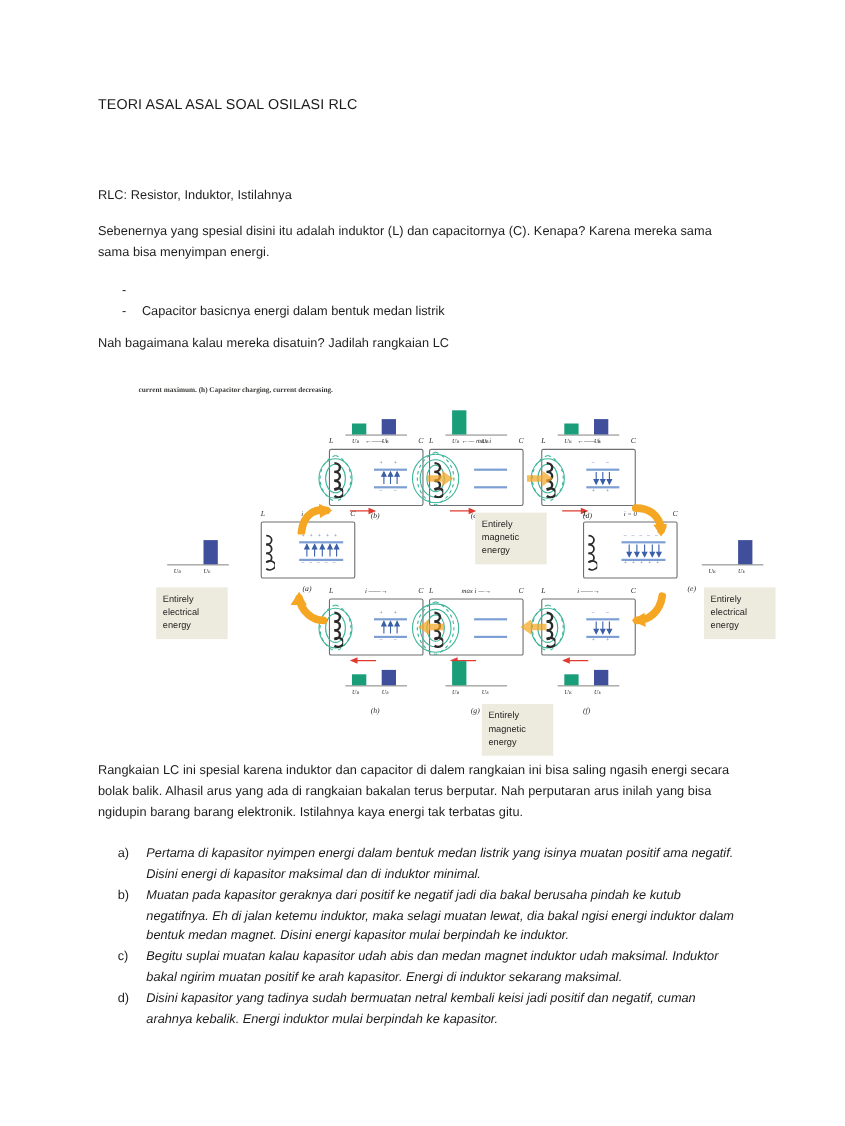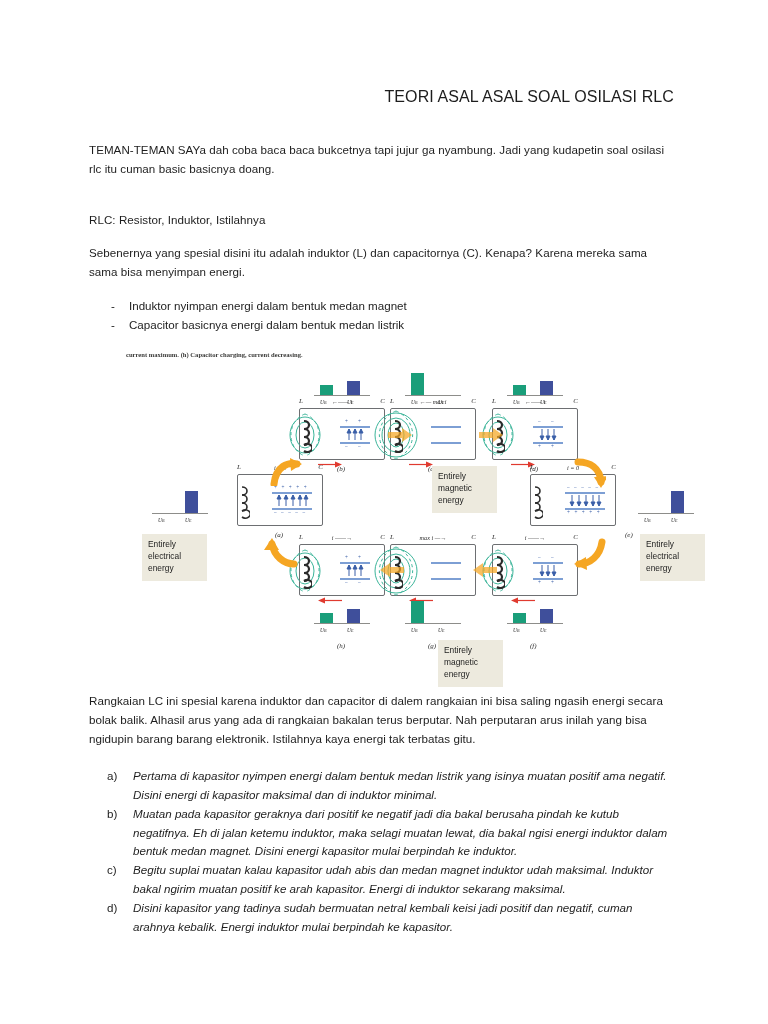--- a/index.html
+++ b/index.html
@@ -10,23 +10,22 @@
     color:#1a1a1a;
     overflow:hidden;
   }
   .page{position:relative;width:768px;height:1024px;}
 
   .doc{
     position:absolute;
     left:89px; top:85px; width:585px;
   }
   .ttl{
-    font-size:16px; line-height:1.5; color:#1d1d1d;
+    font-size:13px; line-height:1.5; color:#1d1d1d;
     letter-spacing:.1px;
-    text-align:right;
   }
   .sp-28{height:32px;}
   .sp-18{height:19px;}
   .sp-14{height:15px;}
   .sp-10{height:11px;}
   .para{
     font-size:11.6px; line-height:1.62; color:#1d1d1d;
     letter-spacing:.05px;
   }
   .dashlist{margin:0;padding:0;list-style:none;}
@@ -103,45 +102,44 @@
 <body>
 
 <div class="page">
 
   <div class="doc">
 
     <div class="ttl">TEORI ASAL ASAL SOAL OSILASI RLC</div>
 
     <div class="sp-28"></div>
 
-    <div class="para">TEMAN-TEMAN SAYa dah coba baca baca bukcetnya tapi jujur ga nyambung. Jadi yang kudapetin soal osilasi rlc itu cuman basic basicnya doang.</div>
 
     <div class="sp-28"></div>
 
     <div class="para">RLC: Resistor, Induktor, Istilahnya</div>
 
     <div class="sp-14"></div>
 
     <div class="para">Sebenernya yang spesial disini itu adalah induktor (L) dan capacitornya (C). Kenapa? Karena mereka sama sama bisa menyimpan energi.</div>
 
     <div class="sp-14"></div>
 
     <ul class="dashlist">
       <li>
         <span class="dsh">-</span>
-        <span>Induktor nyimpan energi dalam bentuk medan magnet</span>
       </li>
       <li>
         <span class="dsh">-</span>
         <span>Capacitor basicnya energi dalam bentuk medan listrik</span>
       </li>
     </ul>
 
     <div class="sp-10"></div>
 
+    <div class="para">Nah bagaimana kalau mereka disatuin? Jadilah rangkaian LC</div>
   </div>
 
   <div class="figwrap">
 
     <div class="figcap">current maximum. (h) Capacitor charging,
 current decreasing.</div>
 
     <div class="stage" style="left:177px;top:60px;">
       <div class="bars" style="left:15px;top:-34px;">
         <div class="barbase"></div>

